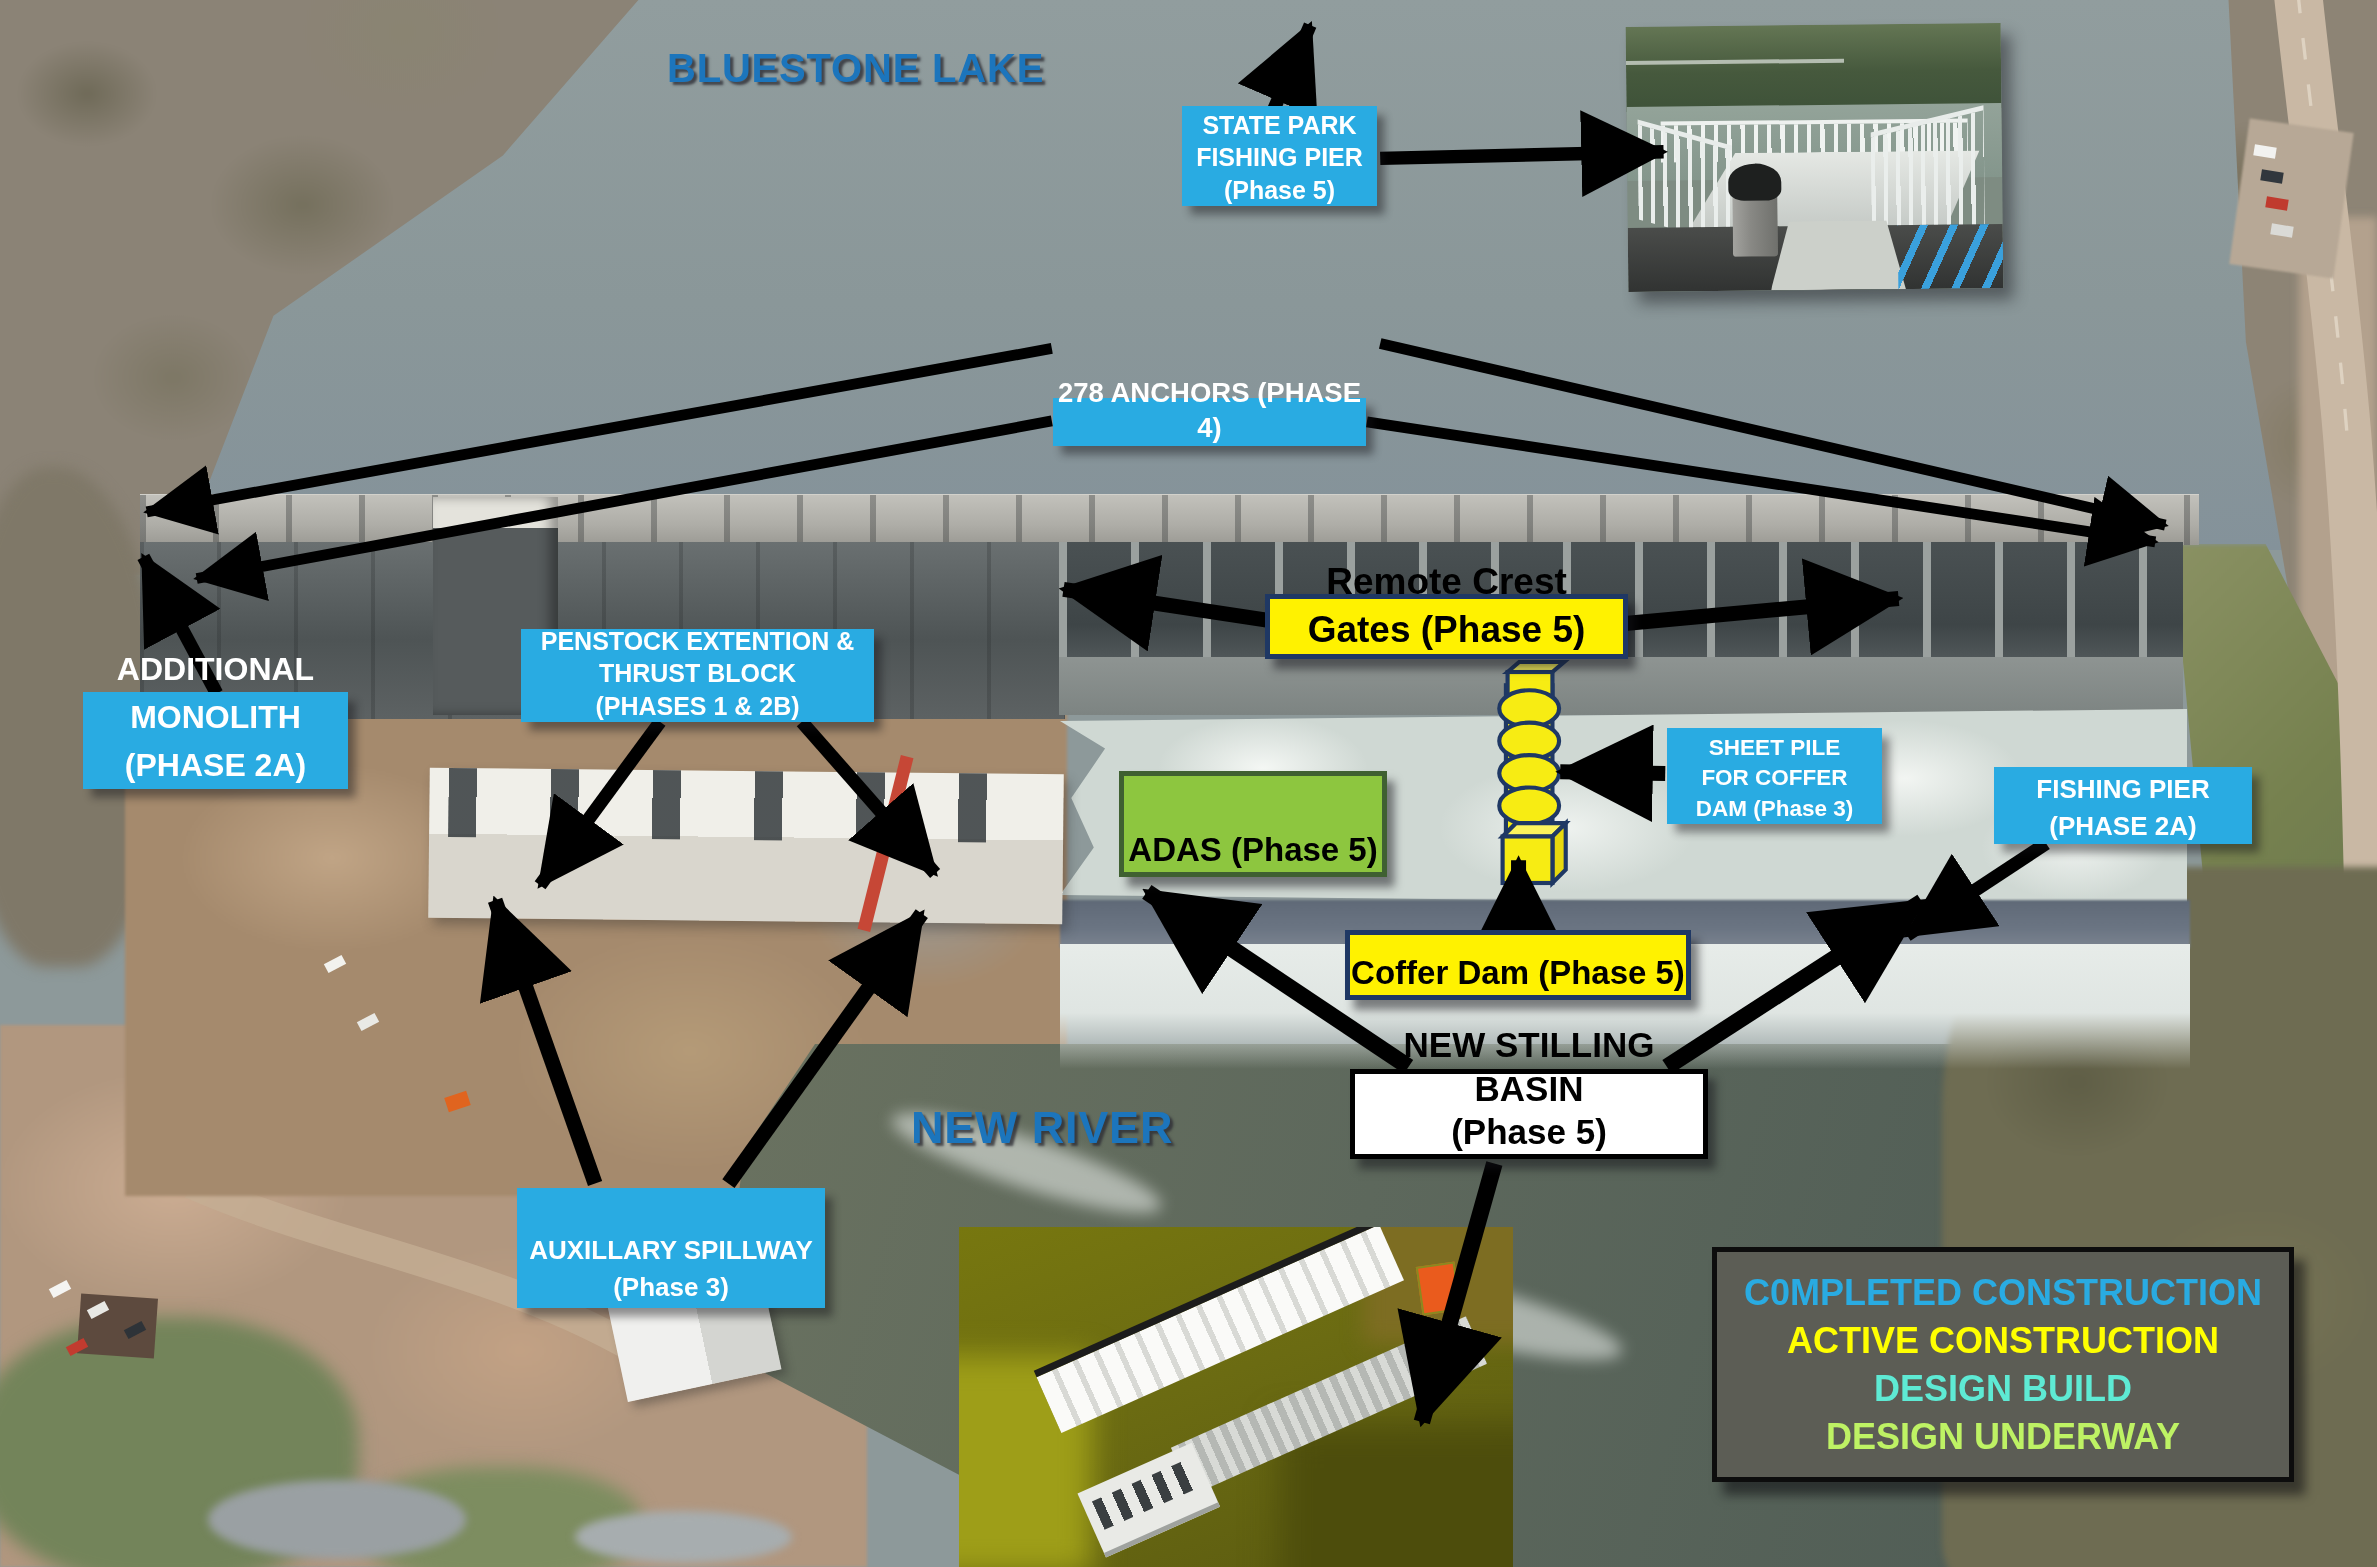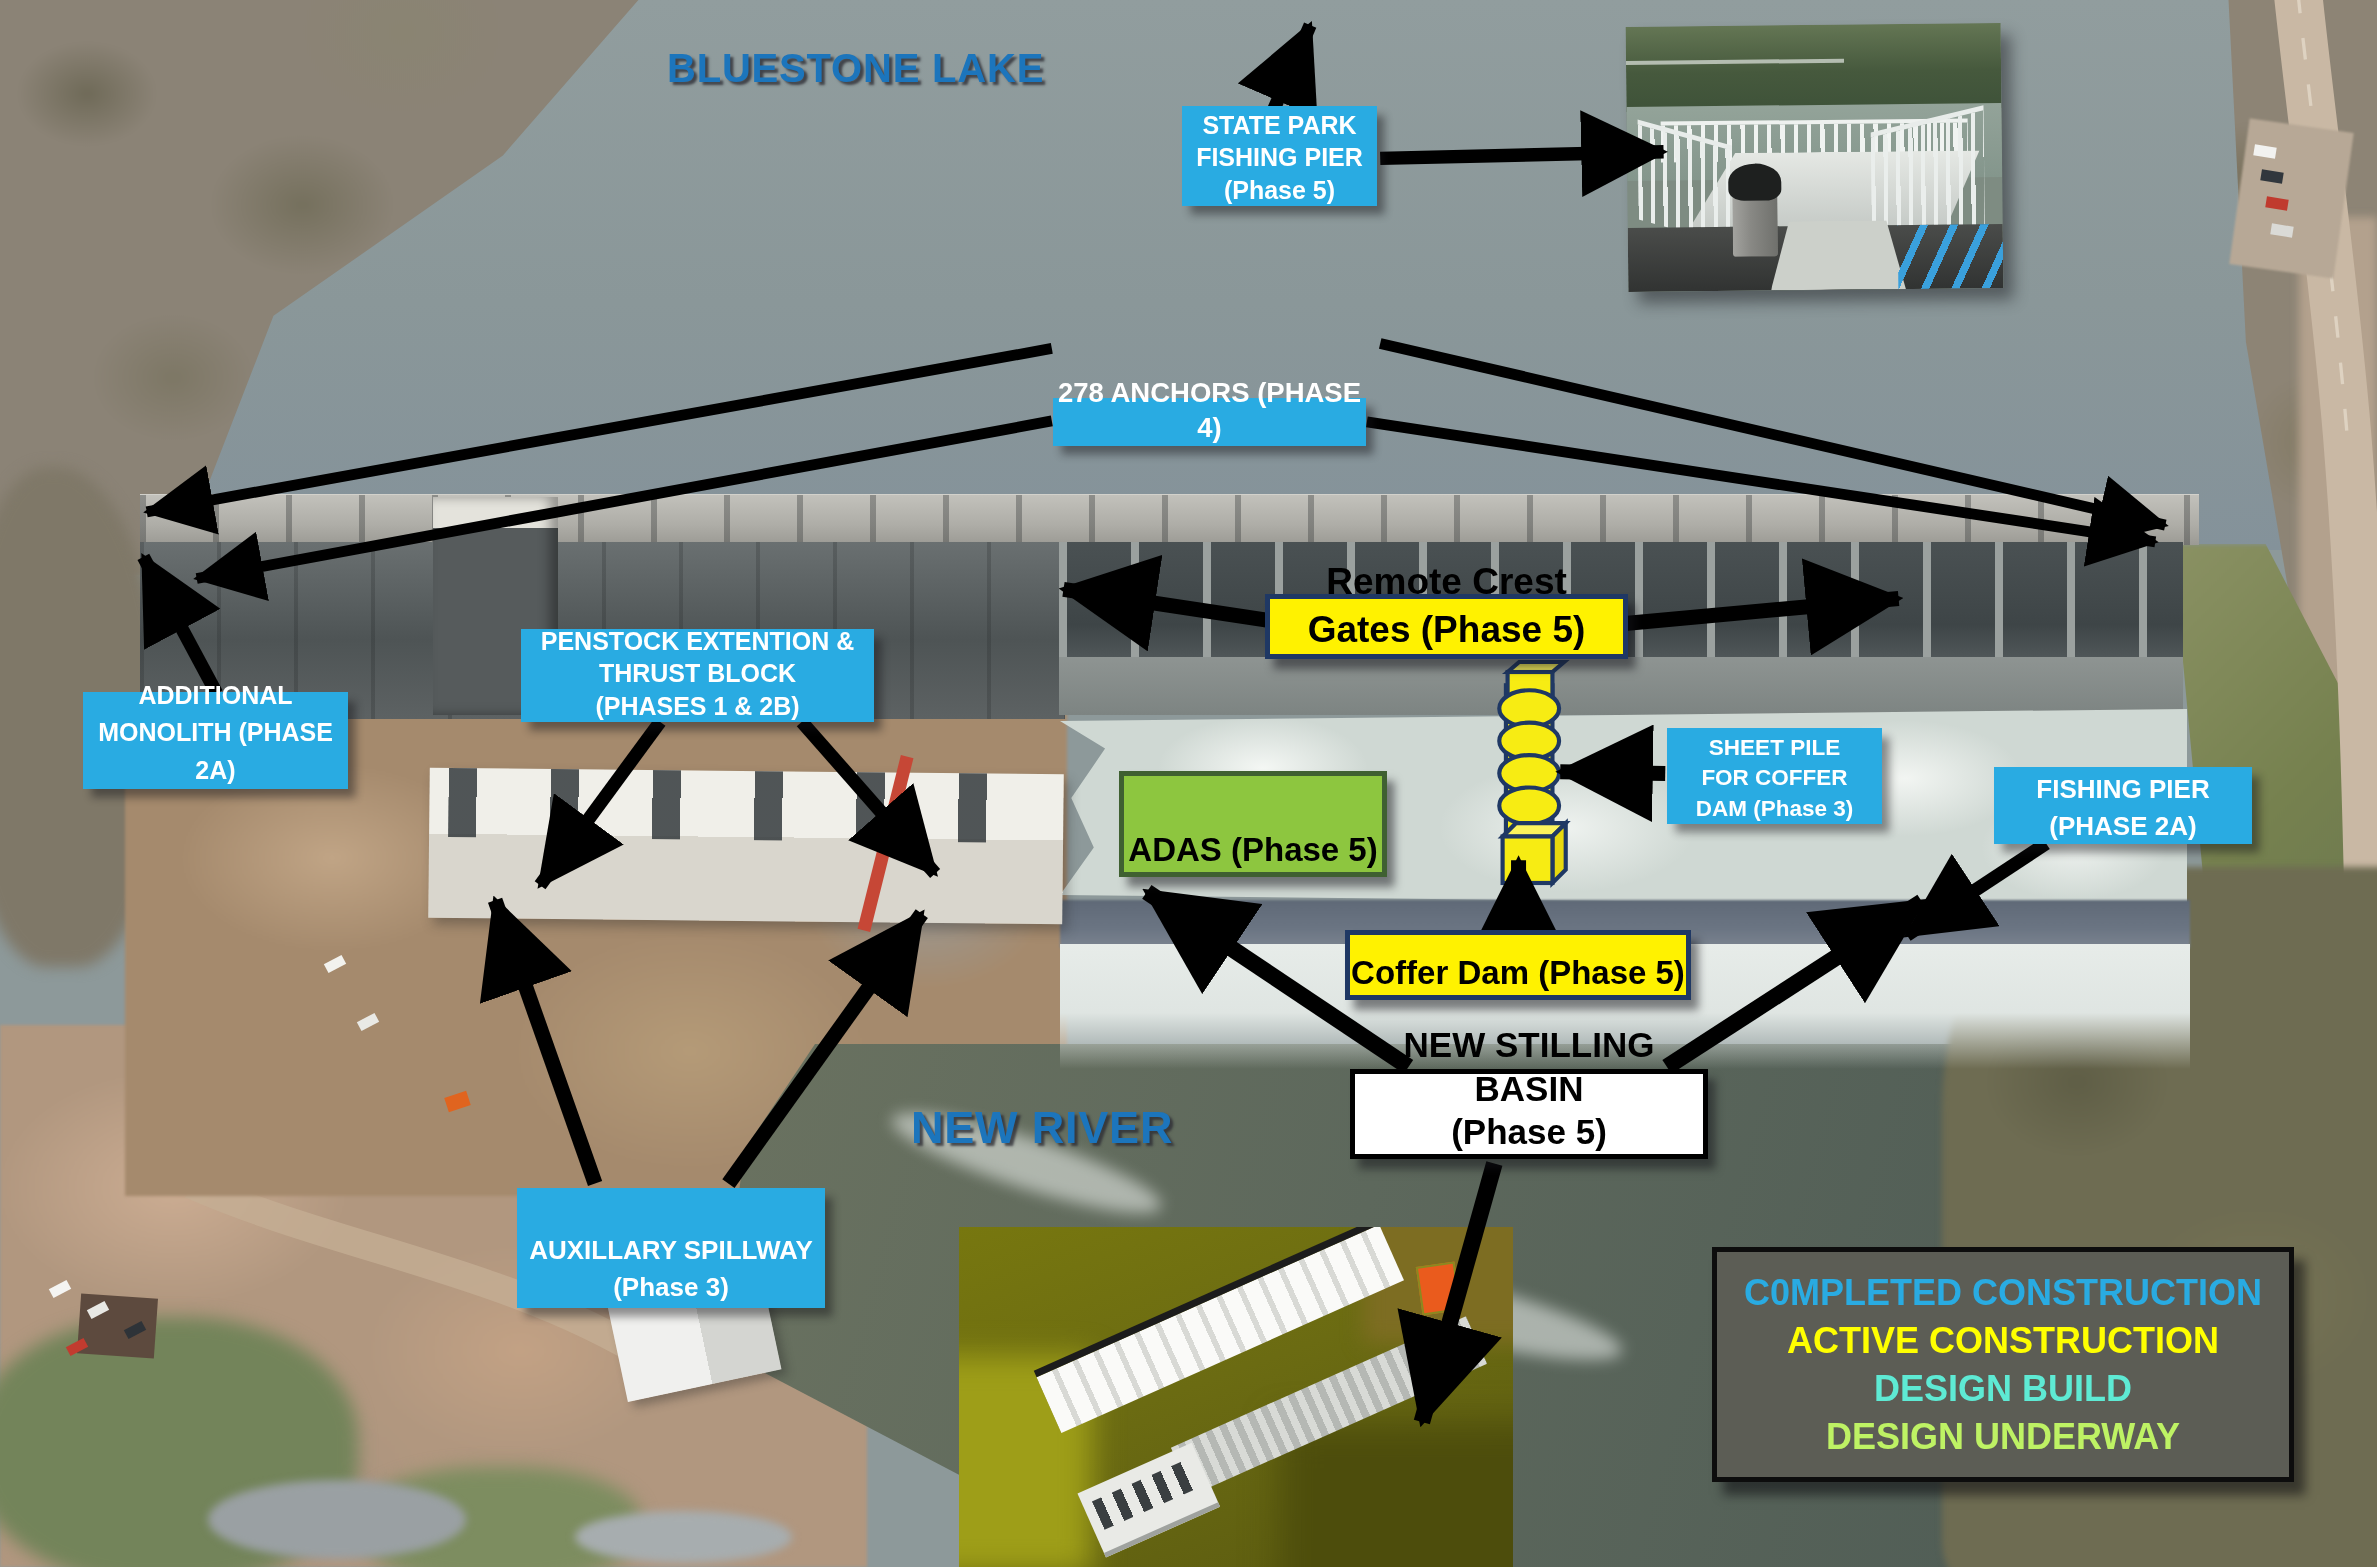--- a/index.html
+++ b/index.html
@@ -321,21 +321,21 @@
   <div class="lbl yellow" style="left:1265px;top:594px;width:353px;height:55px;font-size:37px">
     <span>Remote Crest Gates (Phase 5)</span>
   </div>
 
   <div class="lbl blue" style="left:521px;top:629px;width:353px;height:93px;font-size:25px">
     <span>PENSTOCK EXTENTION &amp;</span>
     <span>THRUST BLOCK</span>
     <span>(PHASES 1 &amp; 2B)</span>
   </div>
 
-  <div class="lbl blue" style="left:83px;top:692px;width:265px;height:97px;font-size:25px;line-height:1.5">
+  <div class="lbl blue" style="left:83px;top:692px;width:265px;height:97px;font-size:32px;line-height:1.5">
     <span>ADDITIONAL</span>
     <span>MONOLITH (PHASE 2A)</span>
   </div>
 
   <div class="lbl green" style="left:1119px;top:771px;width:258px;height:96px;font-size:33px">
     <span>ADAS (Phase 5)</span>
   </div>
 
   <div class="lbl blue" style="left:1667px;top:728px;width:215px;height:96px;font-size:22.5px;line-height:1.35">
     <span>SHEET PILE</span>

